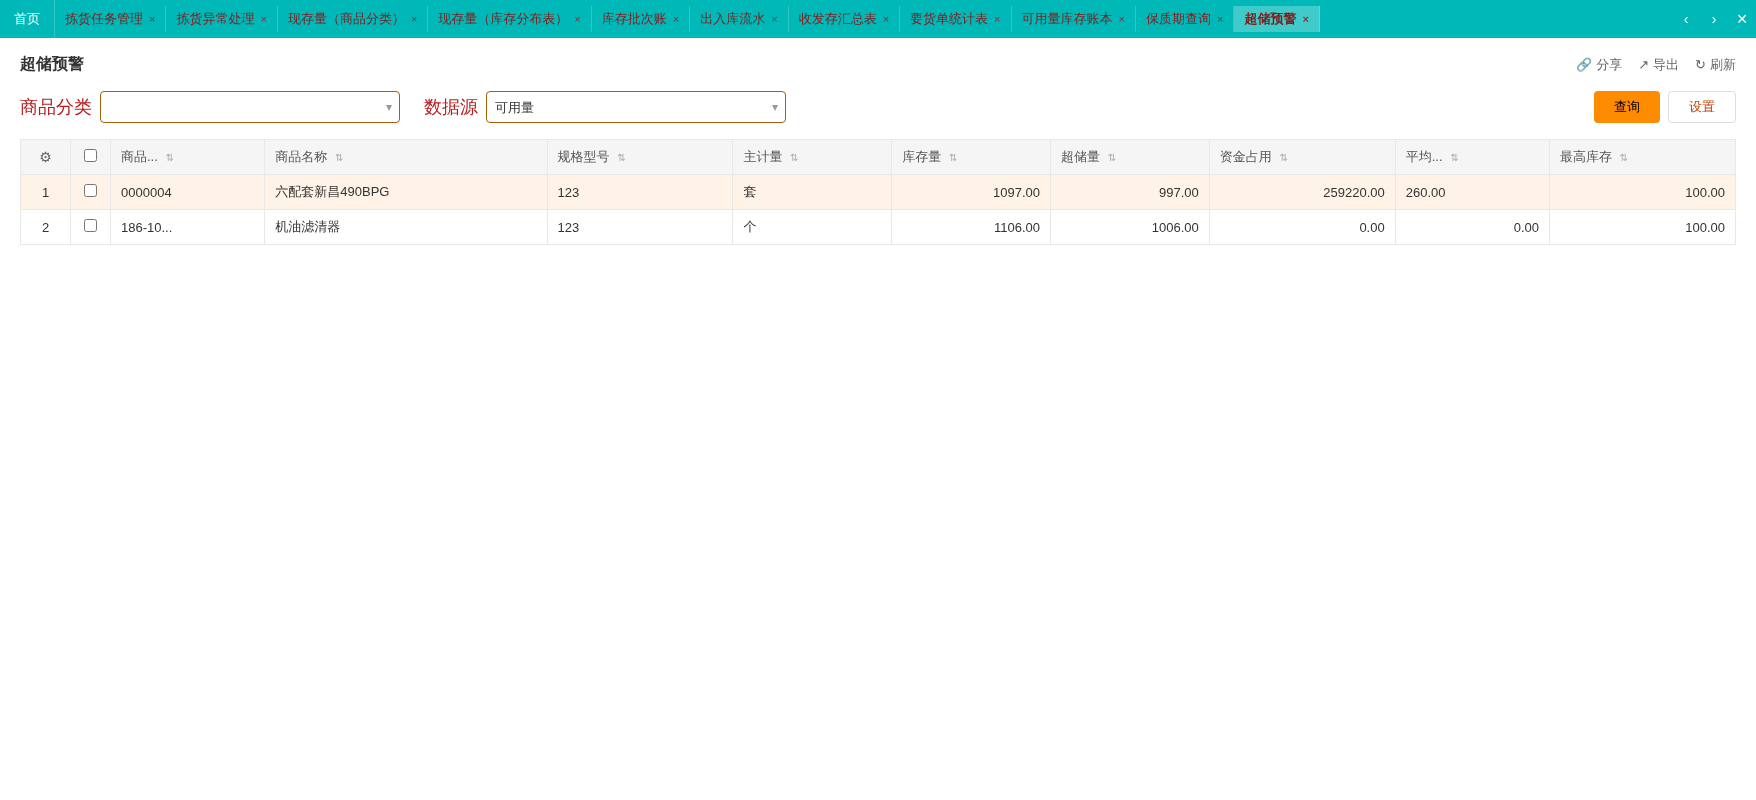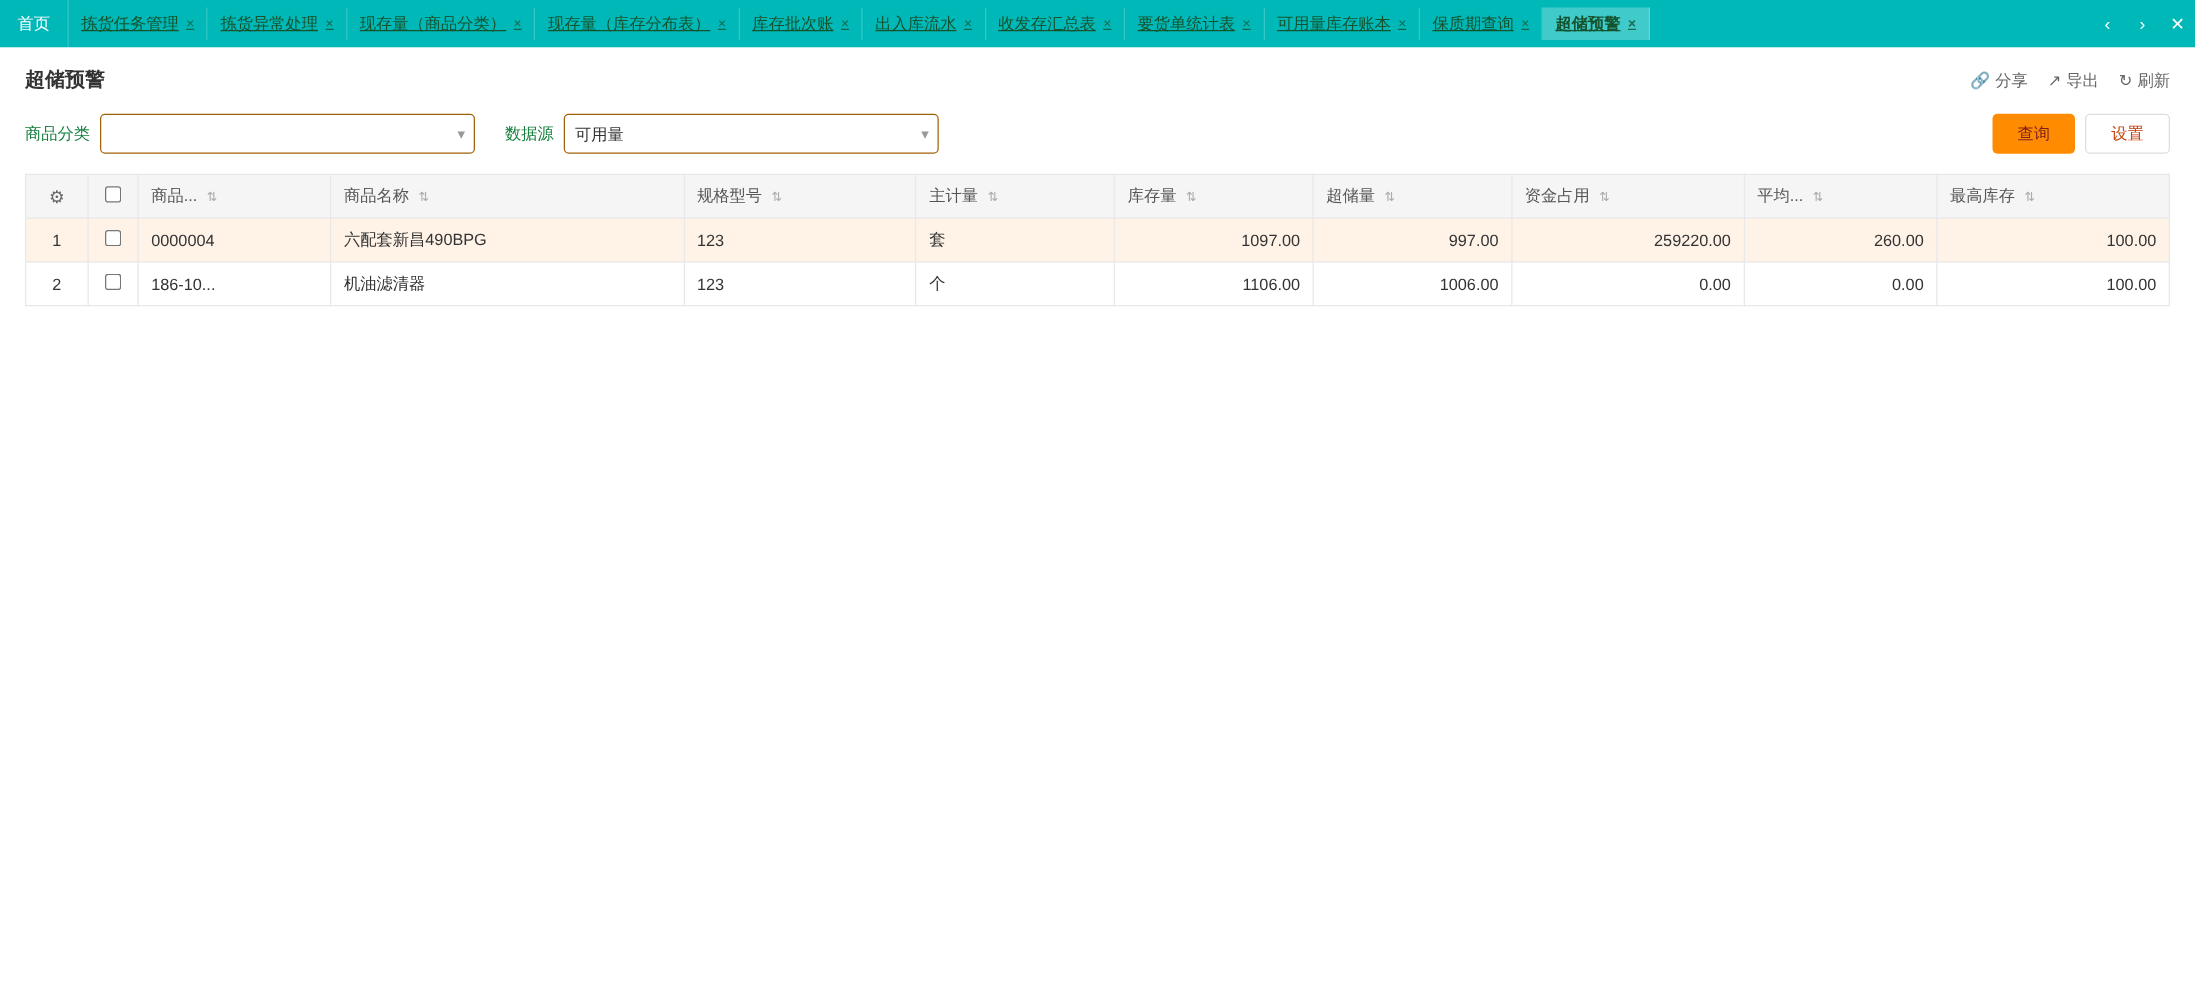--- a/index.html
+++ b/index.html
@@ -12,26 +12,25 @@
       align-items: center;
       height: 38px;
       overflow: hidden;
       padding: 0 0;
     }
     .nav-tab {
       display: flex;
       align-items: center;
       height: 26px;
       padding: 0 10px;
-      color: #14532d;
+      color: #7f1d1d;
       font-size: 13px;
       white-space: nowrap;
       cursor: pointer;
       border-right: 1px solid rgba(255,255,255,0.2);
-      text-decoration: underline;
     }
     .nav-tab.active { background: rgba(255,255,255,0.25); font-weight: bold; }
     .nav-tab .close-x {
       margin-left: 6px;
       font-size: 11px;
       opacity: 0.8;
       cursor: pointer;
     }
     .nav-home {
       padding: 0 14px;
@@ -99,22 +98,22 @@
       align-items: center;
       gap: 24px;
       margin-bottom: 16px;
     }
     .filter-item {
       display: flex;
       align-items: center;
       gap: 8px;
     }
     .filter-label {
-      font-size: 13px;
-      color: #15803d;
+      font-size: 18px;
+      color: #b91c1c;
       white-space: nowrap;
       font-family: Liberation Serif, serif;
     }
     .filter-select {
       border: 1px solid #a16207;
       border-radius: 4px;
       height: 32px;
       padding: 0 28px 0 8px;
       font-size: 13px;
       color: #333;
@@ -135,21 +134,21 @@
       pointer-events: none;
       font-size: 12px;
     }
     .filter-actions {
       margin-left: auto;
       display: flex;
       gap: 8px;
     }
     .btn-query {
       background: #ff8c00;
-      color: #7f1d1d;
+      color: #000000;
       border: none;
       border-radius: 4px;
       height: 32px;
       padding: 0 20px;
       font-size: 13px;
       cursor: pointer;
     }
     .btn-settings {
       background: #fff;
       color: #c2410c;
@@ -369,21 +368,21 @@
       <td class="checkbox-cell">
         <input type="checkbox" style="">
       </td>
       <td>0000004</td>
       <td>六配套新昌490BPG</td>
       <td>123</td>
       <td>套</td>
       <td style="text-align:right">1097.00</td>
       <td style="text-align:right">997.00</td>
       <td style="text-align:right">259220.00</td>
-      <td style="text-align:right">260.00</td>
+      <td style="text-align:left">260.00</td>
       <td style="text-align:right">100.00</td>
     </tr>
         <tr>
       <td class="row-number">2</td>
       <td class="checkbox-cell">
         <input type="checkbox" style="">
       </td>
       <td>186-10...</td>
       <td>机油滤清器</td>
       <td>123</td>

